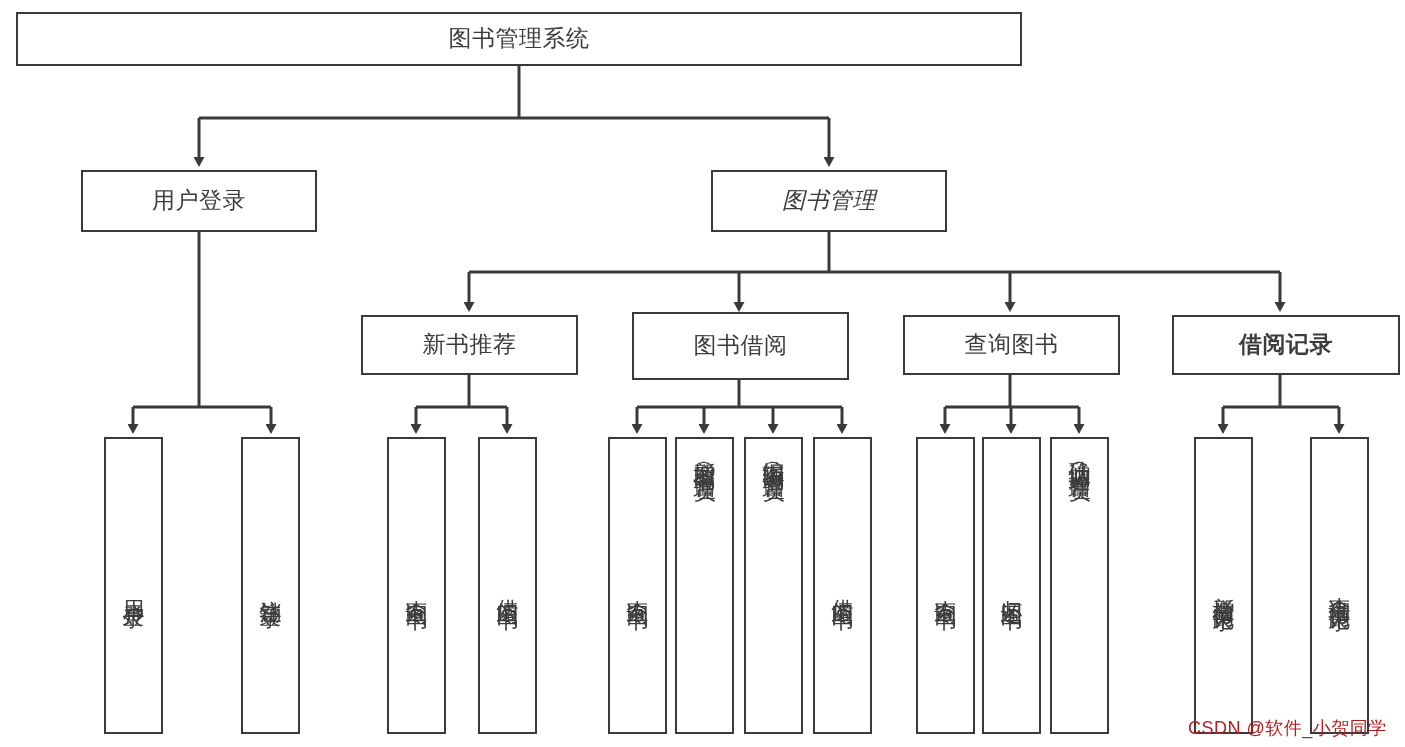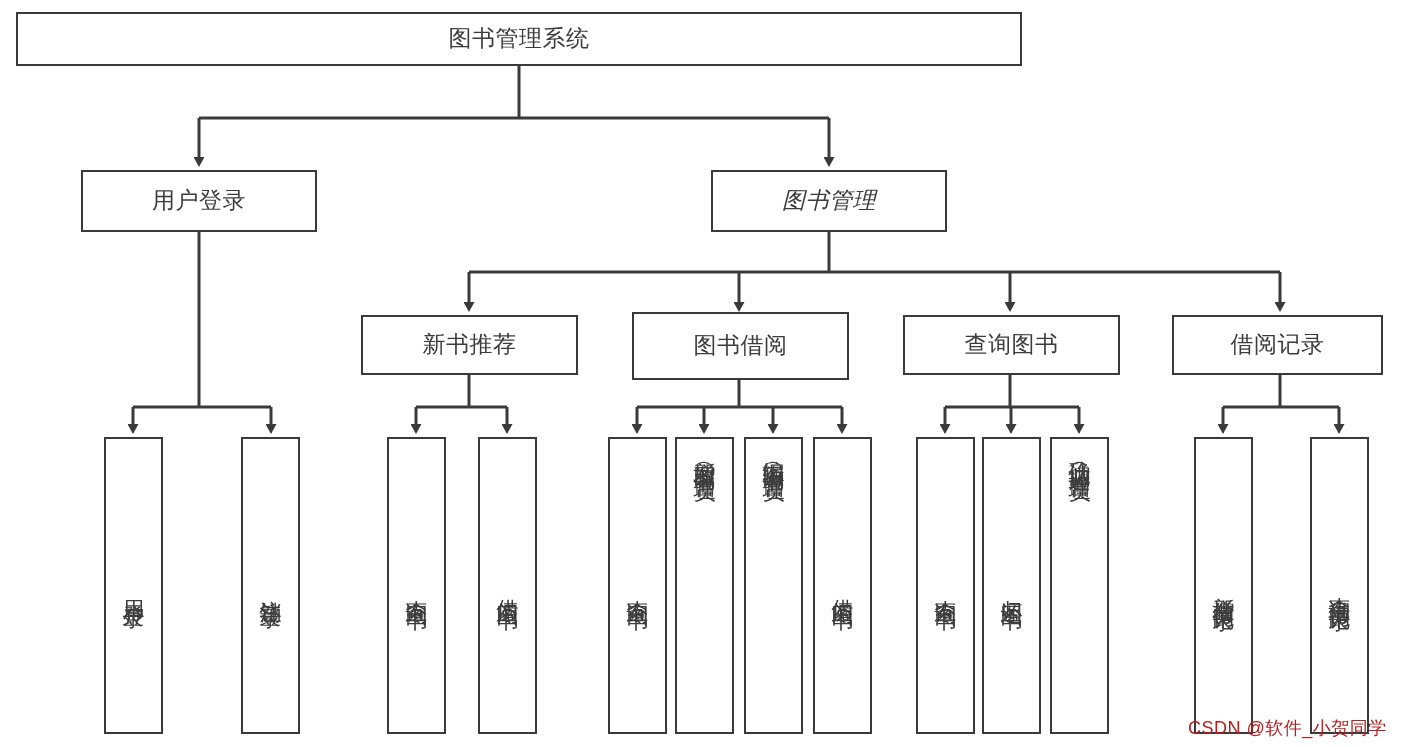--- a/index.html
+++ b/index.html
@@ -136,21 +136,21 @@
 
   <div class="node" style="left:361px; top:315px; width:217px; height:60px;text-align:right;">
     <span class="label">新书推荐</span>
   </div>
   <div class="node" style="left:632px; top:312px; width:217px; height:68px;">
     <span class="label">图书借阅</span>
   </div>
   <div class="node" style="left:903px; top:315px; width:217px; height:60px;">
     <span class="label">查询图书</span>
   </div>
-  <div class="node" style="left:1172px; top:315px; width:211px; height:60px;">
+  <div class="node" style="left:1172px; top:315px; width:228px; height:60px;font-weight:bold;">
     <span class="label">借阅记录</span>
   </div>
 
   <div class="node vert" style="left:104px; top:437px; width:59px; height:297px;">
     <span class="label">用户登录</span>
   </div>
   <div class="node vert" style="left:241px; top:437px; width:59px; height:297px;">
     <span class="label">注销登录</span>
   </div>
 

